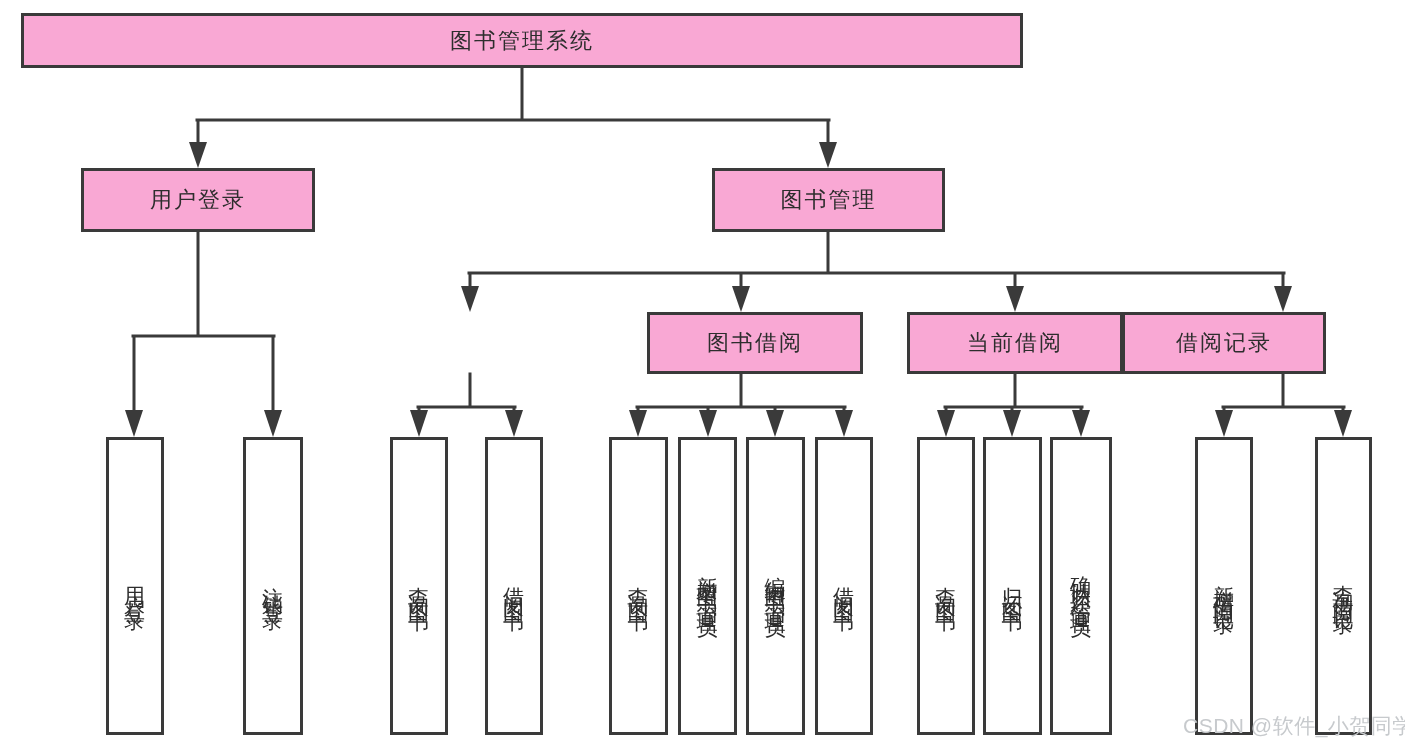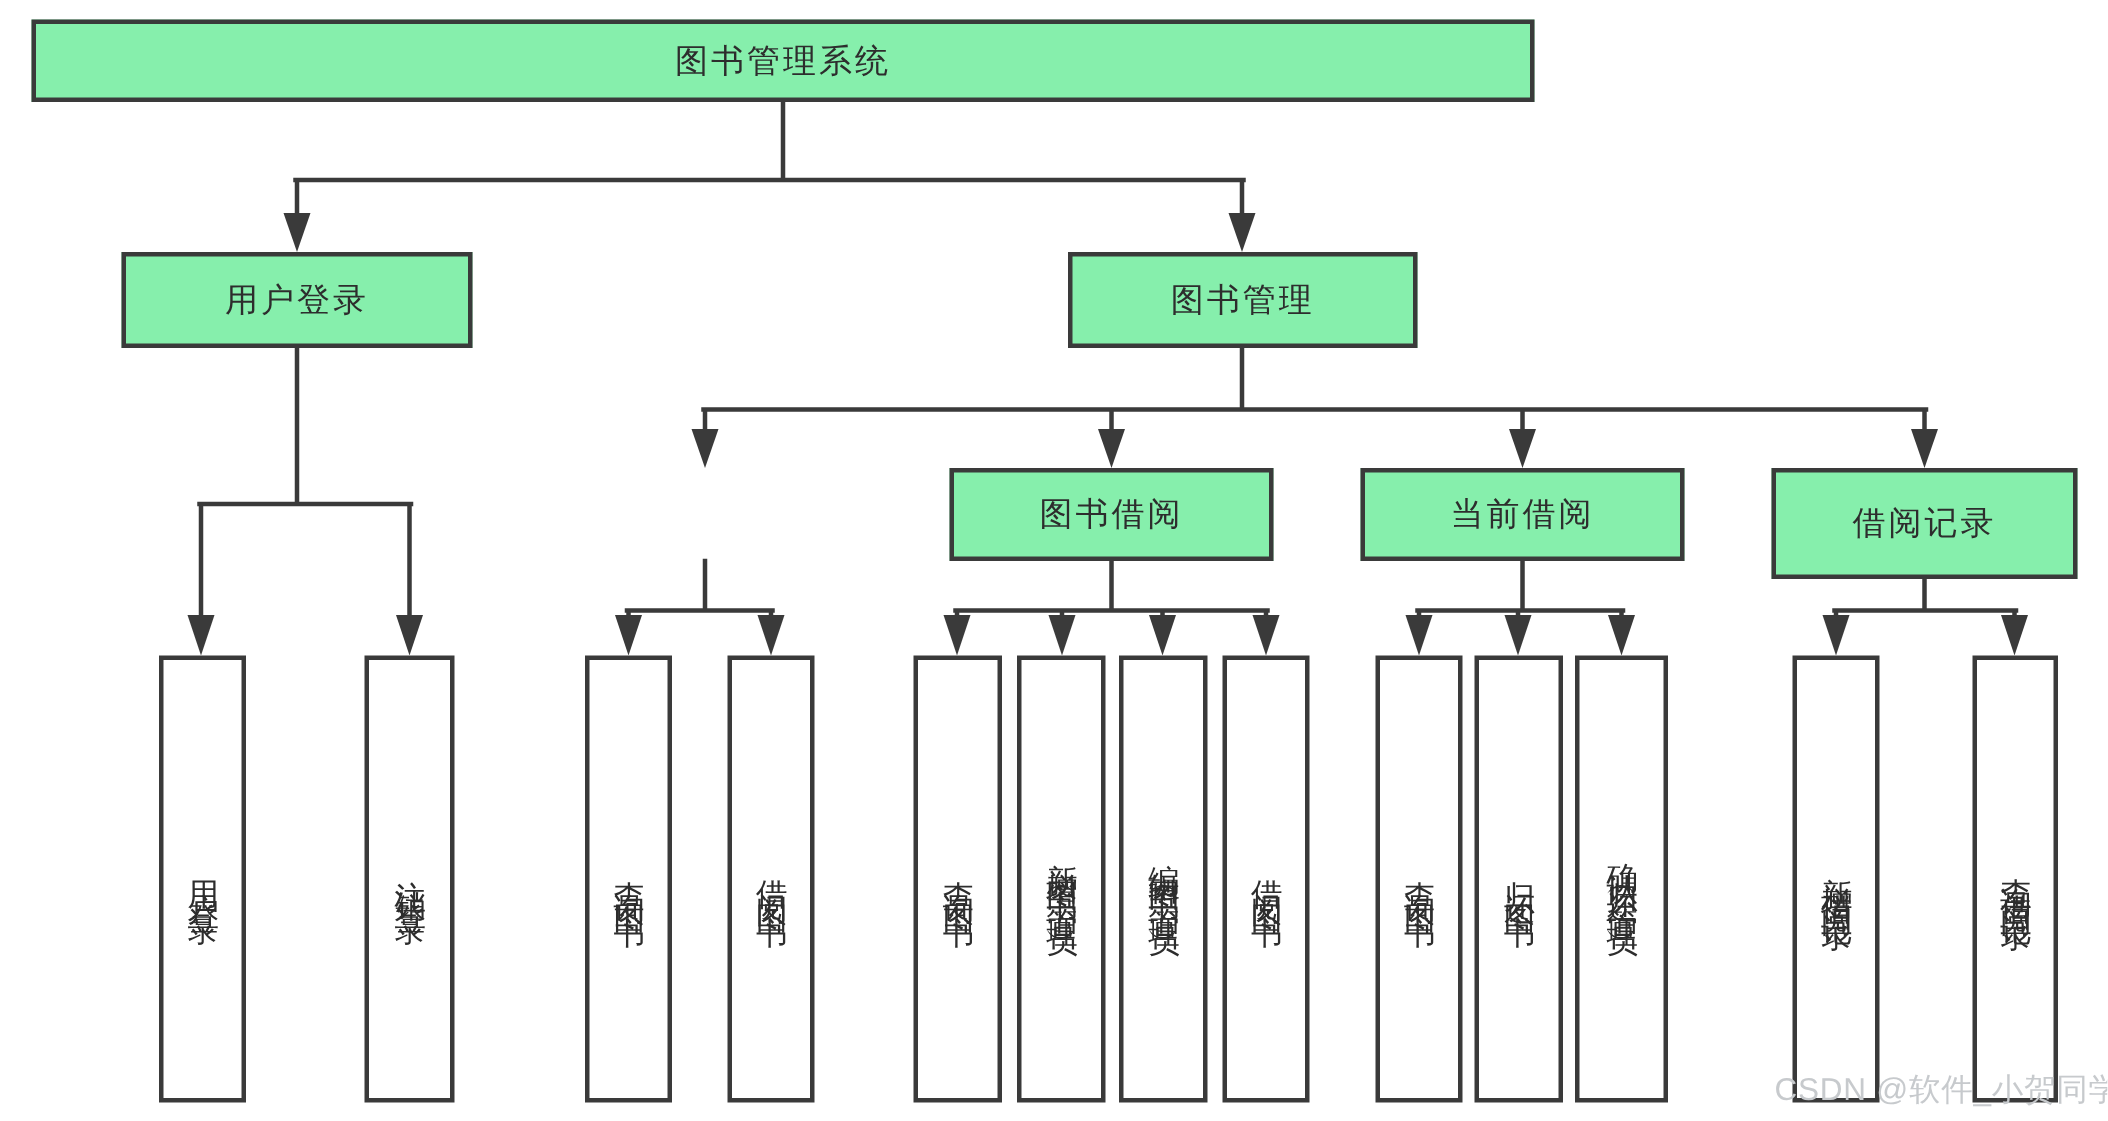--- a/index.html
+++ b/index.html
@@ -7,21 +7,21 @@
     position:relative;
     width:1405px;height:747px;
     background:#ffffff;
     font-family:"Liberation Sans","DejaVu Sans",sans-serif;
     overflow:hidden;
   }
   #wires{position:absolute;left:0;top:0;z-index:1;}
   .hbox{
     position:absolute;
     box-sizing:border-box;
-    background:#86efac;
+    background:#f9a8d4;
     border:3px solid #3a3a3a;
     display:flex;align-items:center;justify-content:center;
     font-size:22px;color:#2d2d2d;letter-spacing:2px;
     z-index:2;
     white-space:nowrap;
   }
   .vbox{
     position:absolute;
     box-sizing:border-box;
     background:#ffffff;
@@ -98,27 +98,27 @@
     <span>图书管理系统</span>
   </div>
 
   <div class="hbox" style="left:81px;top:168px;width:234px;height:64px;">
     <span>用户登录</span>
   </div>
   <div class="hbox" style="left:712px;top:168px;width:233px;height:64px;">
     <span>图书管理</span>
   </div>
 
-  <div class="hbox" style="left:633px;top:312px;width:216px;height:62px;">
+  <div class="hbox" style="left:647px;top:312px;width:216px;height:62px;">
     <span>图书借阅</span>
   </div>
   <div class="hbox" style="left:907px;top:312px;width:216px;height:62px;justify-content:center;">
     <span>当前借阅</span>
   </div>
-  <div class="hbox" style="left:1181px;top:312px;width:204px;height:74px;align-items:center;">
+  <div class="hbox" style="left:1122px;top:312px;width:204px;height:62px;align-items:center;">
     <span>借阅记录</span>
   </div>
 
   <div class="vbox" style="left:106px;width:58px;">
     <span class="vtxt">用户登录</span>
   </div>
   <div class="vbox" style="left:243px;width:60px;">
     <span class="vtxt">注销登录</span>
   </div>
 

